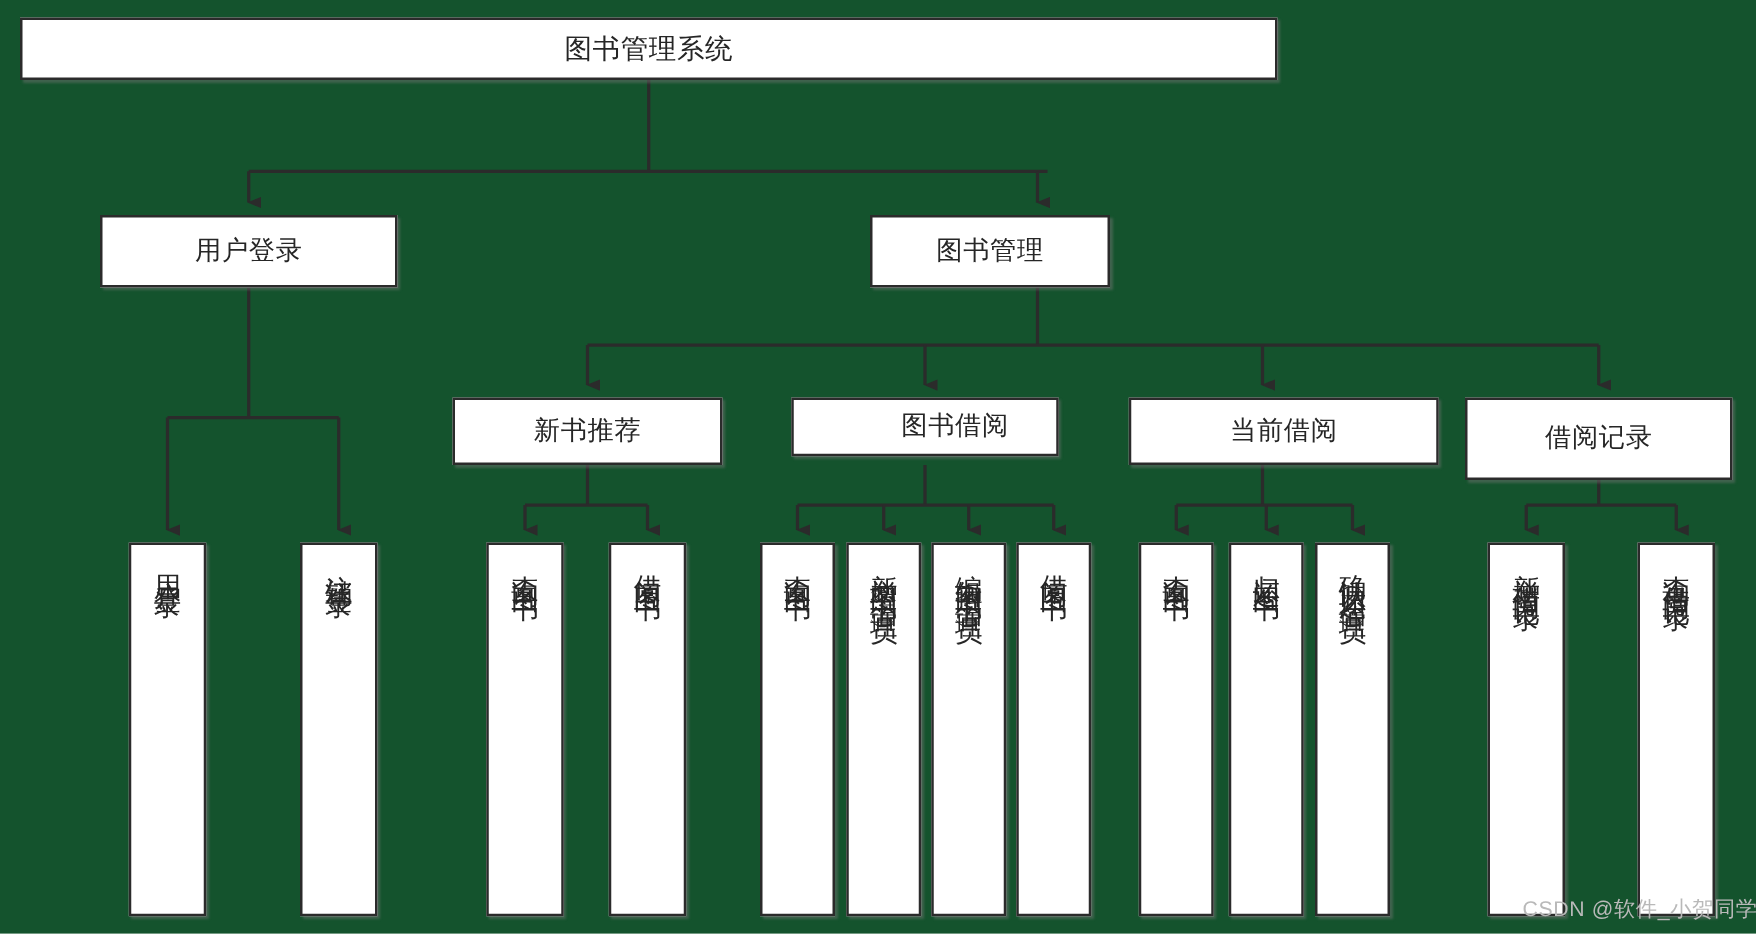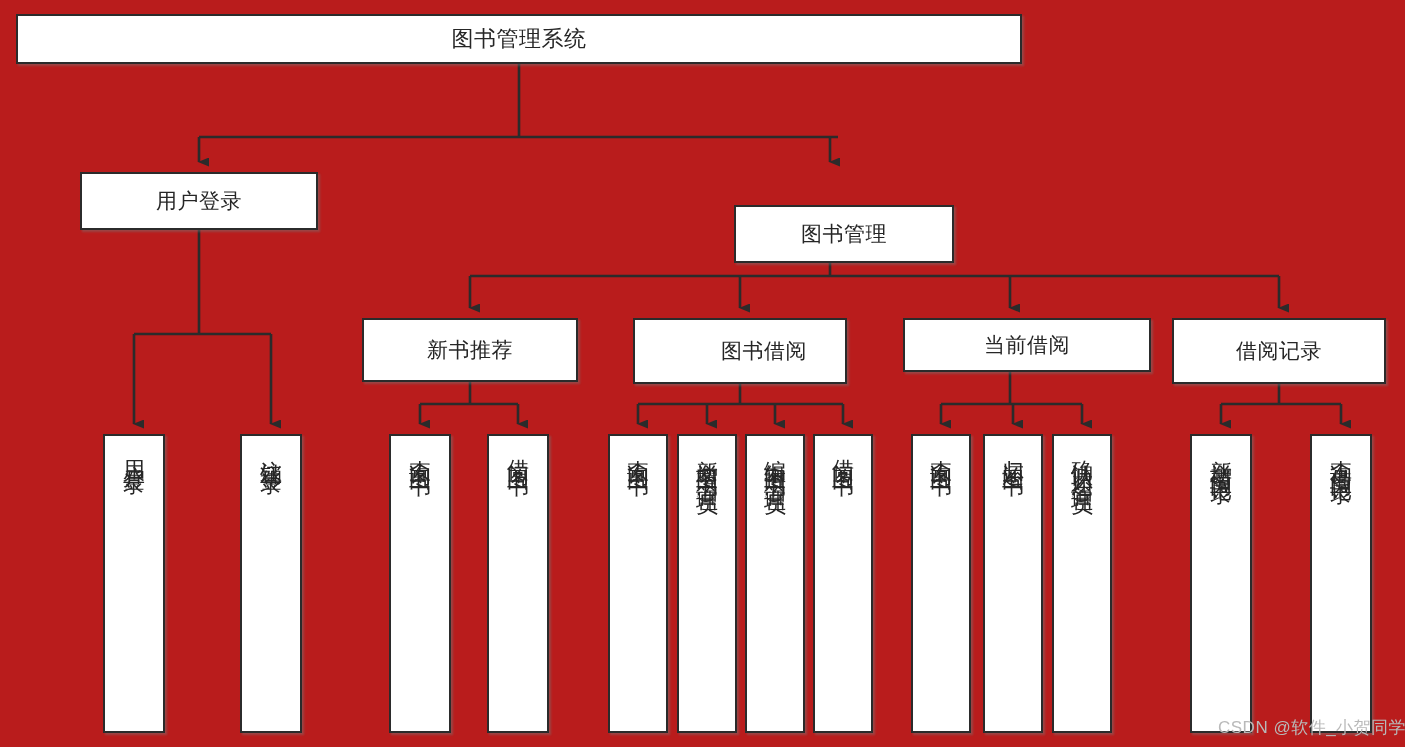--- a/index.html
+++ b/index.html
@@ -4,21 +4,21 @@
 <style>
   html, body {
     margin: 0;
     padding: 0;
     background: #ffffff;
   }
   #canvas {
     position: relative;
     width: 1405px;
     height: 747px;
-    background: #b91c1c;
+    background: #14532d;
     font-family: "Liberation Sans", "DejaVu Sans", sans-serif;
     overflow: hidden;
   }
   svg.lines {
     position: absolute;
     left: 0;
     top: 0;
     width: 1405px;
     height: 747px;
     pointer-events: none;
@@ -125,28 +125,28 @@
     </g>
   </svg>
 
   <div class="node horiz root" style="left:16px; top:14px; width:1006px; height:50px;">
     <span class="label">图书管理系统</span>
   </div>
 
   <div class="node horiz" style="left:80px; top:172px; width:238px; height:58px;">
     <span class="label">用户登录</span>
   </div>
-  <div class="node horiz" style="left:734px; top:172px; width:220px; height:58px;margin-top:33px;">
+  <div class="node horiz" style="left:696px; top:172px; width:192px; height:58px;">
     <span class="label">图书管理</span>
   </div>
 
-  <div class="node horiz" style="left:362px; top:318px; width:216px; height:64px;">
+  <div class="node horiz" style="left:362px; top:318px; width:216px; height:54px;">
     <span class="label">新书推荐</span>
   </div>
-  <div class="node horiz" style="left:633px; top:318px; width:214px; height:66px;padding-left:48px;">
+  <div class="node horiz" style="left:633px; top:318px; width:214px; height:47px;padding-left:48px;">
     <span class="label">图书借阅</span>
   </div>
   <div class="node horiz" style="left:903px; top:318px; width:248px; height:54px;">
     <span class="label">当前借阅</span>
   </div>
   <div class="node horiz" style="left:1172px; top:318px; width:214px; height:66px;">
     <span class="label">借阅记录</span>
   </div>
 
   <div class="node vert" style="left:103px; top:434px; width:62px; height:299px;">

